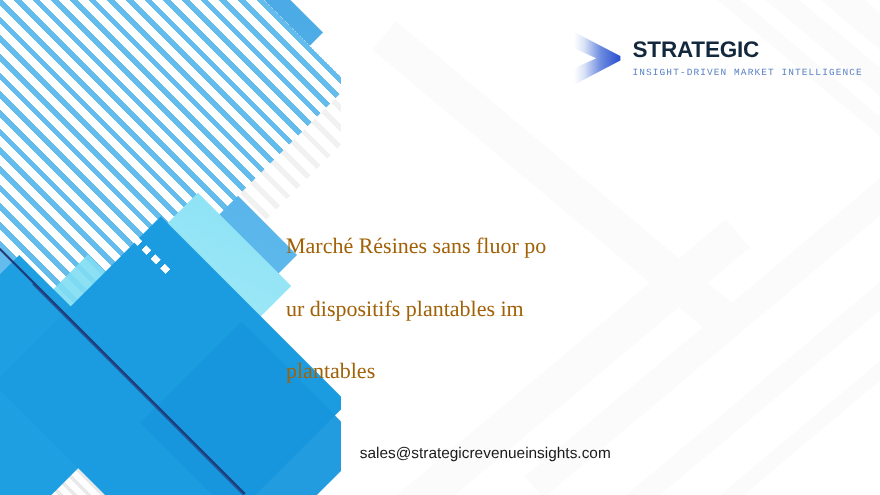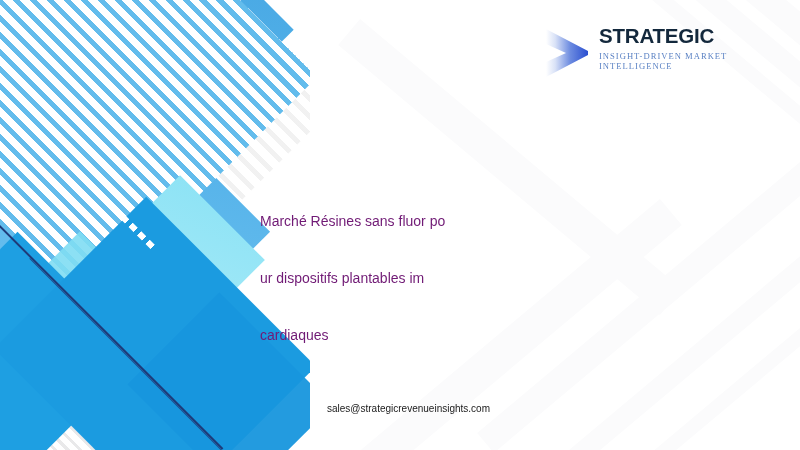--- a/index.html
+++ b/index.html
@@ -156,63 +156,63 @@
     background: #1F3A78;
     height: 2px;
     transform-origin: 0 0;
   }
   .navy-1 { left: -10px; top: 215px; width: 330px; transform: rotate(45deg); }
   .navy-2 { left: 30px;  top: 258px; width: 280px; transform: rotate(45deg); height: 1px; opacity:.8; }
 
   
   .logo {
     position: absolute;
-    left: 544px; top: 26px;
+    left: 520px; top: 26px;
     display: flex;
-    align-items: flex-start;
+    align-items: center;
     gap: 9px;
   }
   .logo-mark { width: 46px; height: 54px; flex: none; }
   .logo-text { display: flex; flex-direction: column; }
   .logo-name {
     color: #13283C;
     font-weight: bold;
     font-size: 20.5px;
     line-height: 20px;
     letter-spacing: -0.2px;
     font-family: "Liberation Sans", sans-serif;
   }
   .logo-tag {
     color: #5B82C4;
     font-size: 8.6px;
     letter-spacing: 1.0px;
     margin-top: 5px;
-    font-family: Liberation Serif, serif;
+    font-family: Liberation Mono, monospace;
   }
 
   
   .title-block {
     position: absolute;
     left: 260px;
     top: 214px;
     width: 420px;
   }
   .title-line {
-    color: #701a75;
-    font-size: 14px;
+    color: #a16207;
+    font-size: 20px;
     height: 57px;
     line-height: 1;
-    font-family: Liberation Sans, sans-serif;
+    font-family: Liberation Serif, serif;
   }
   .email {
     position: absolute;
     left: 327px;
     top: 403px;
     color: #1A1A1A;
-    font-size: 10px;
+    font-size: 14px;
     font-family: "Liberation Sans", sans-serif;
   }
 </style>
 </head>
 <body>
 
 <div class="slide">
 
   <div>
     <div class="wm wm-a"></div>
@@ -257,18 +257,18 @@
     </span>
     <span class="logo-text">
       <span class="logo-name">STRATEGIC</span>
       <span class="logo-tag">INSIGHT-DRIVEN MARKET INTELLIGENCE</span>
     </span>
   </div>
 
   <div class="title-block">
     <div class="title-line">Marché Résines sans fluor po</div>
     <div class="title-line">ur dispositifs plantables im</div>
-    <div class="title-line">cardiaques</div>
+    <div class="title-line">plantables</div>
   </div>
 
   <div class="email">sales@strategicrevenueinsights.com</div>
 
 </div>
 
 </body></html>

